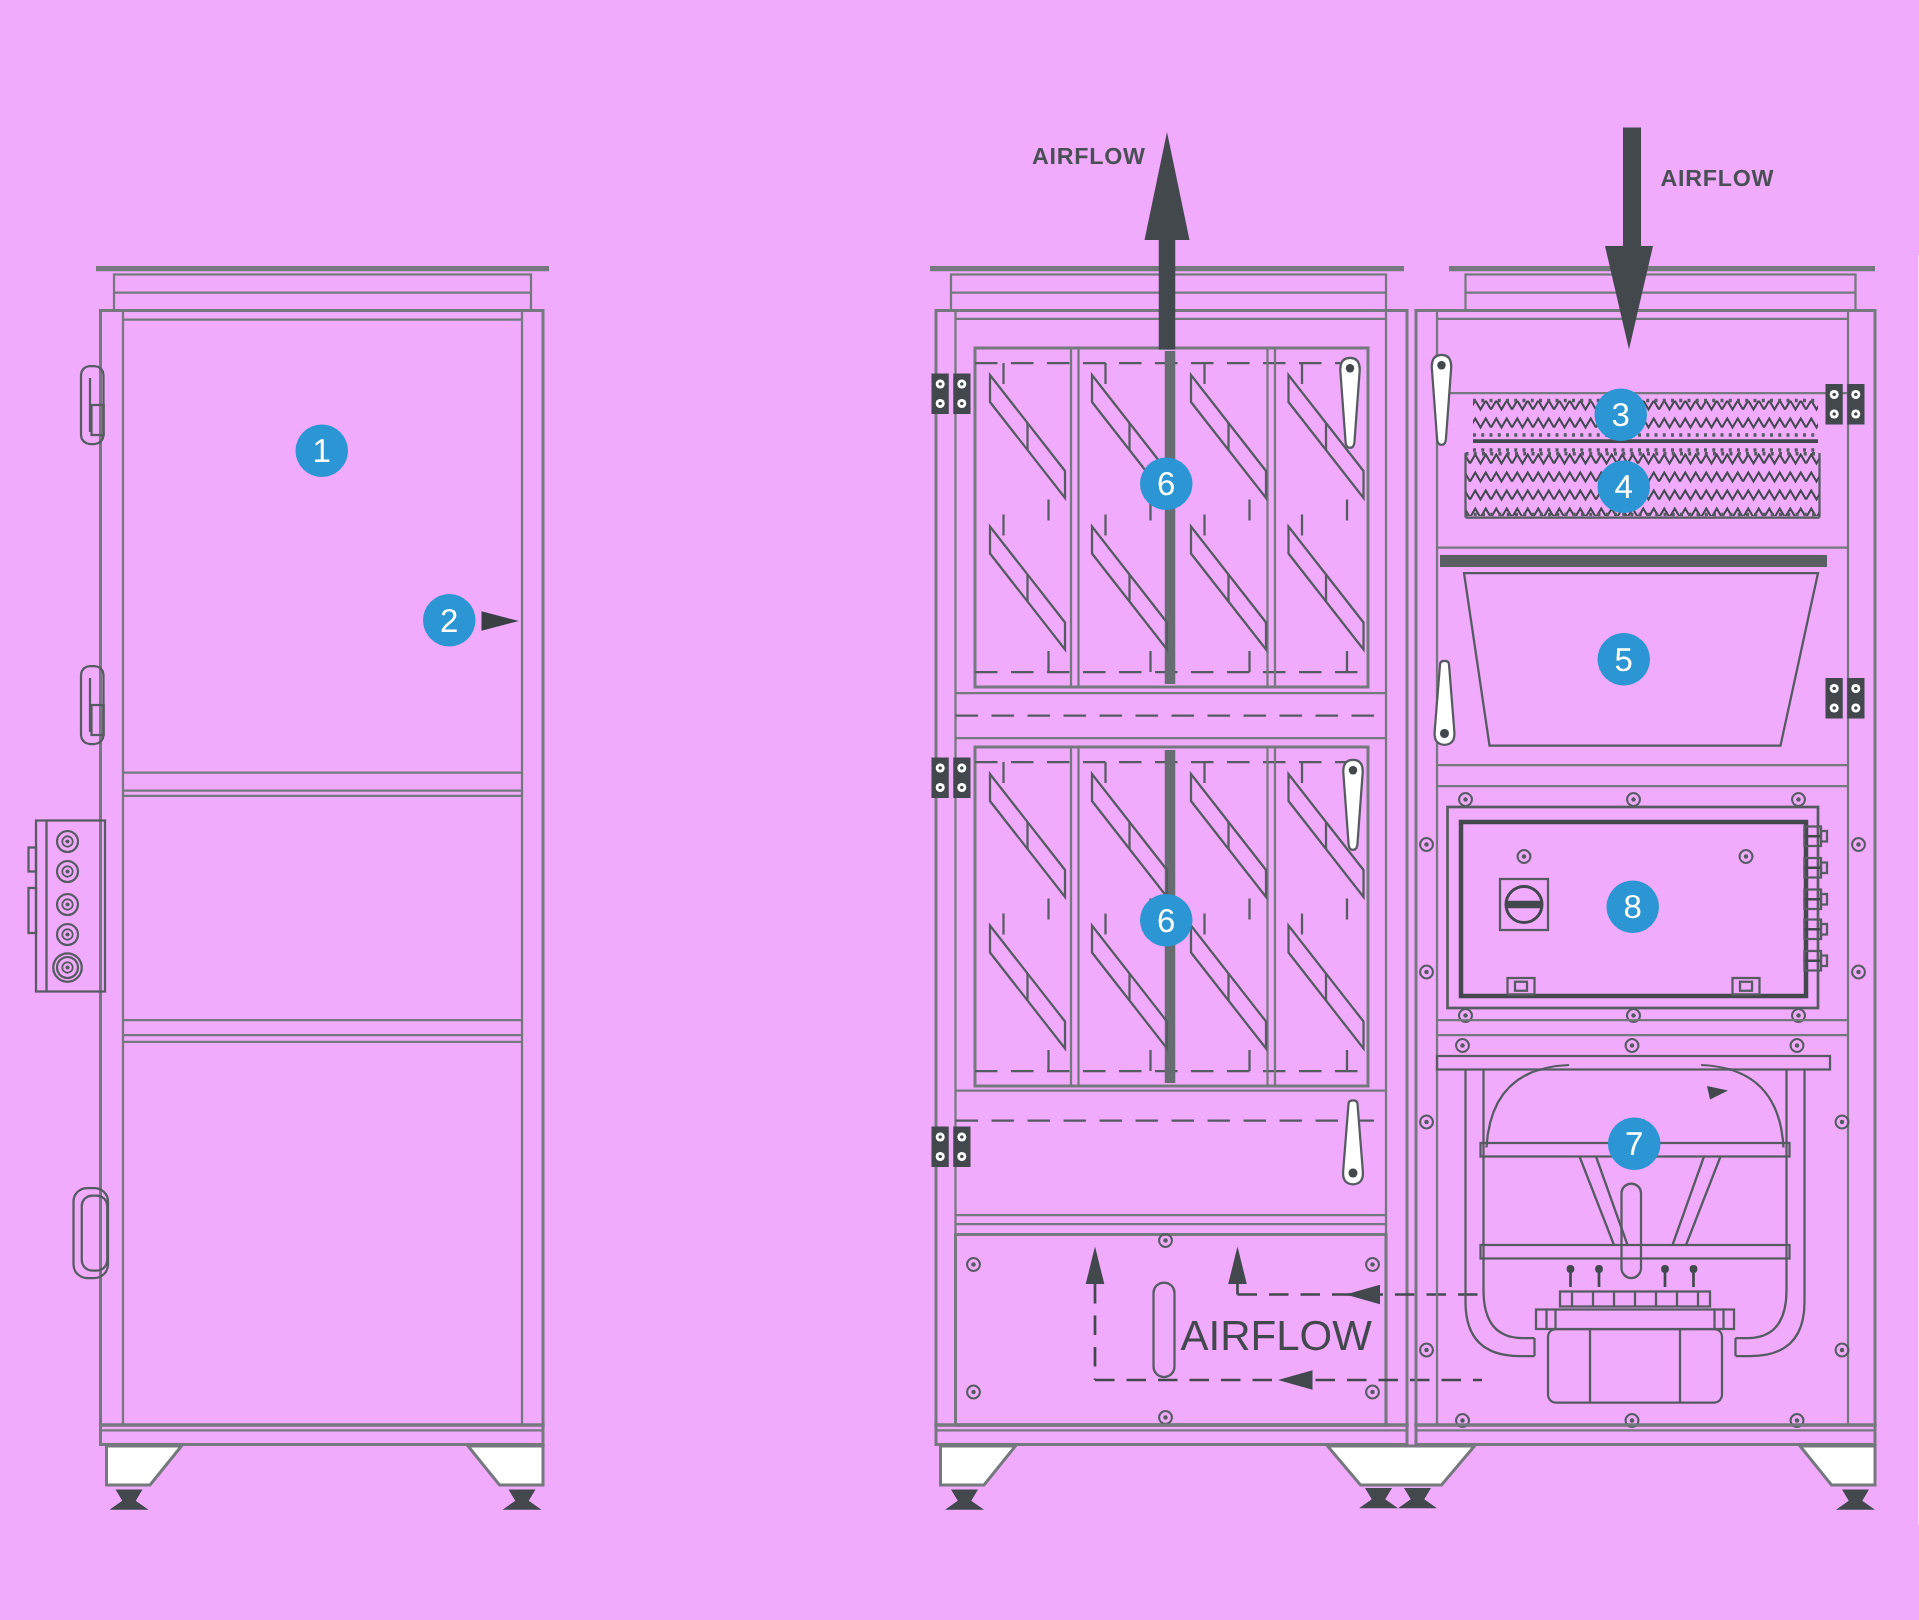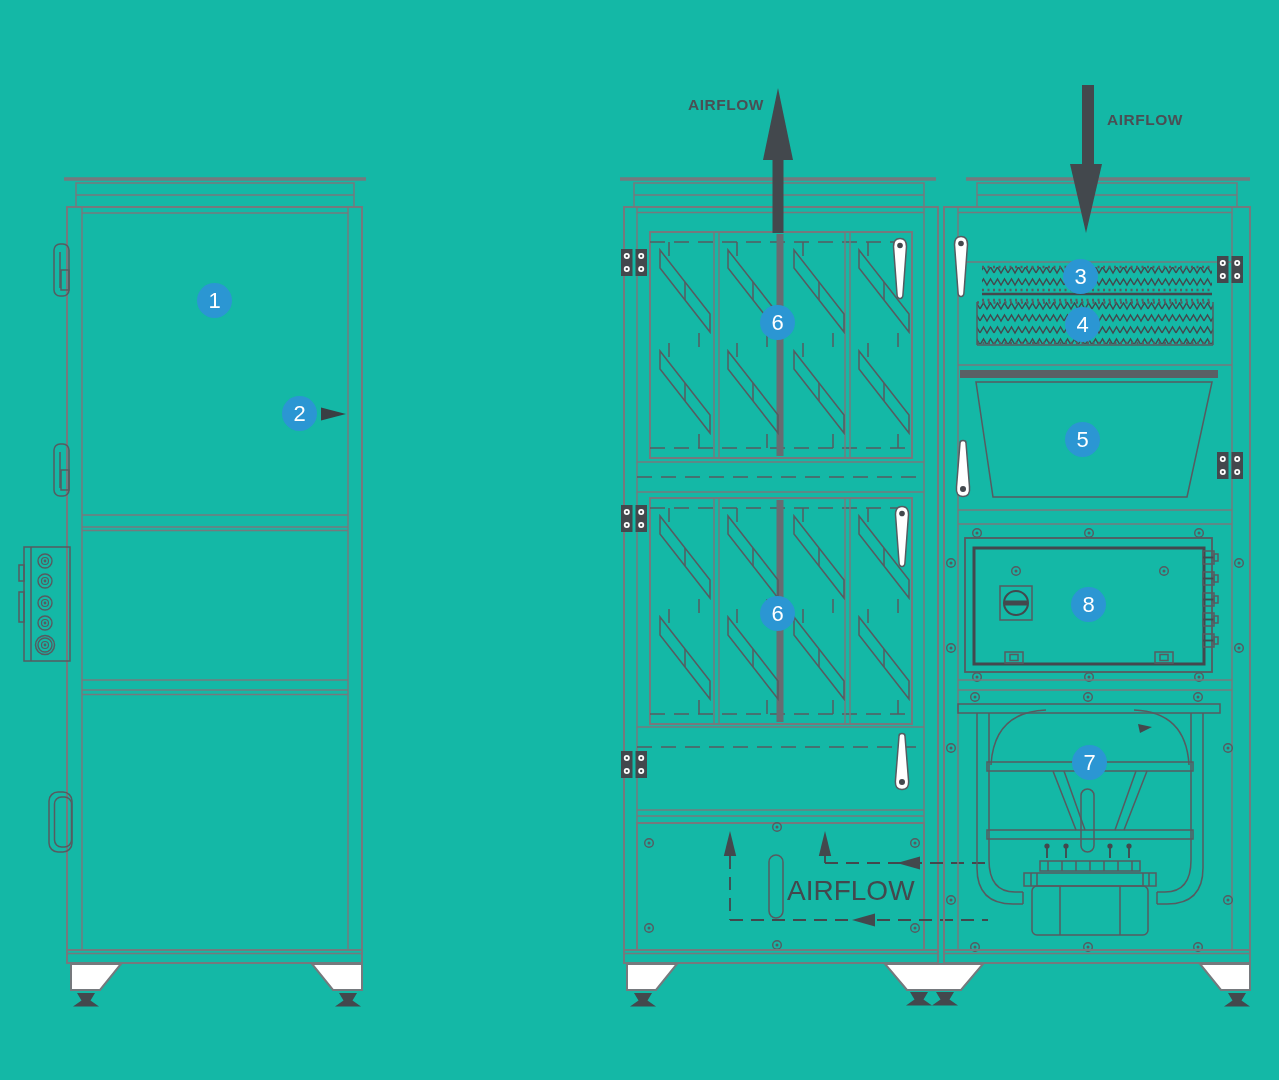--- a/index.html
+++ b/index.html
@@ -1,19 +1,19 @@
 <!DOCTYPE html>
 <html style="--accent: #2b96d3; --line: #75797d; --mid: #565b60; --dark: #43484d; --label: #4a4f54;"><head>
 <meta charset="utf-8">
 <style>
   :root{
     --accent:#2b96d3; --line:#75797d; --mid:#565b60; --dark:#43484d; --label:#4a4f54;
   }
   html,body{margin:0;padding:0;background:#ffffff;}
-  .stage{position:relative;width:1279px;height:1080px;background:#14b8a6;overflow:hidden;
+  .stage{position:relative;width:1279px;height:1080px;background:#f0abfc;overflow:hidden;
          font-family:"Liberation Sans",sans-serif;}
   svg{position:absolute;left:0;top:0;}
   
   .ln{stroke:var(--line);stroke-width:1.5;fill:none;}
   .ln2{stroke:var(--line);stroke-width:2;fill:none;}
   .ln3{stroke:var(--line);stroke-width:3.5;fill:none;}
   .md{stroke:var(--mid);stroke-width:1.5;fill:none;}
   .dk{stroke:var(--dark);stroke-width:1.8;fill:none;}
   .dash{stroke-dasharray:15 9;}
   .fdash{stroke-dasharray:13 8;}

